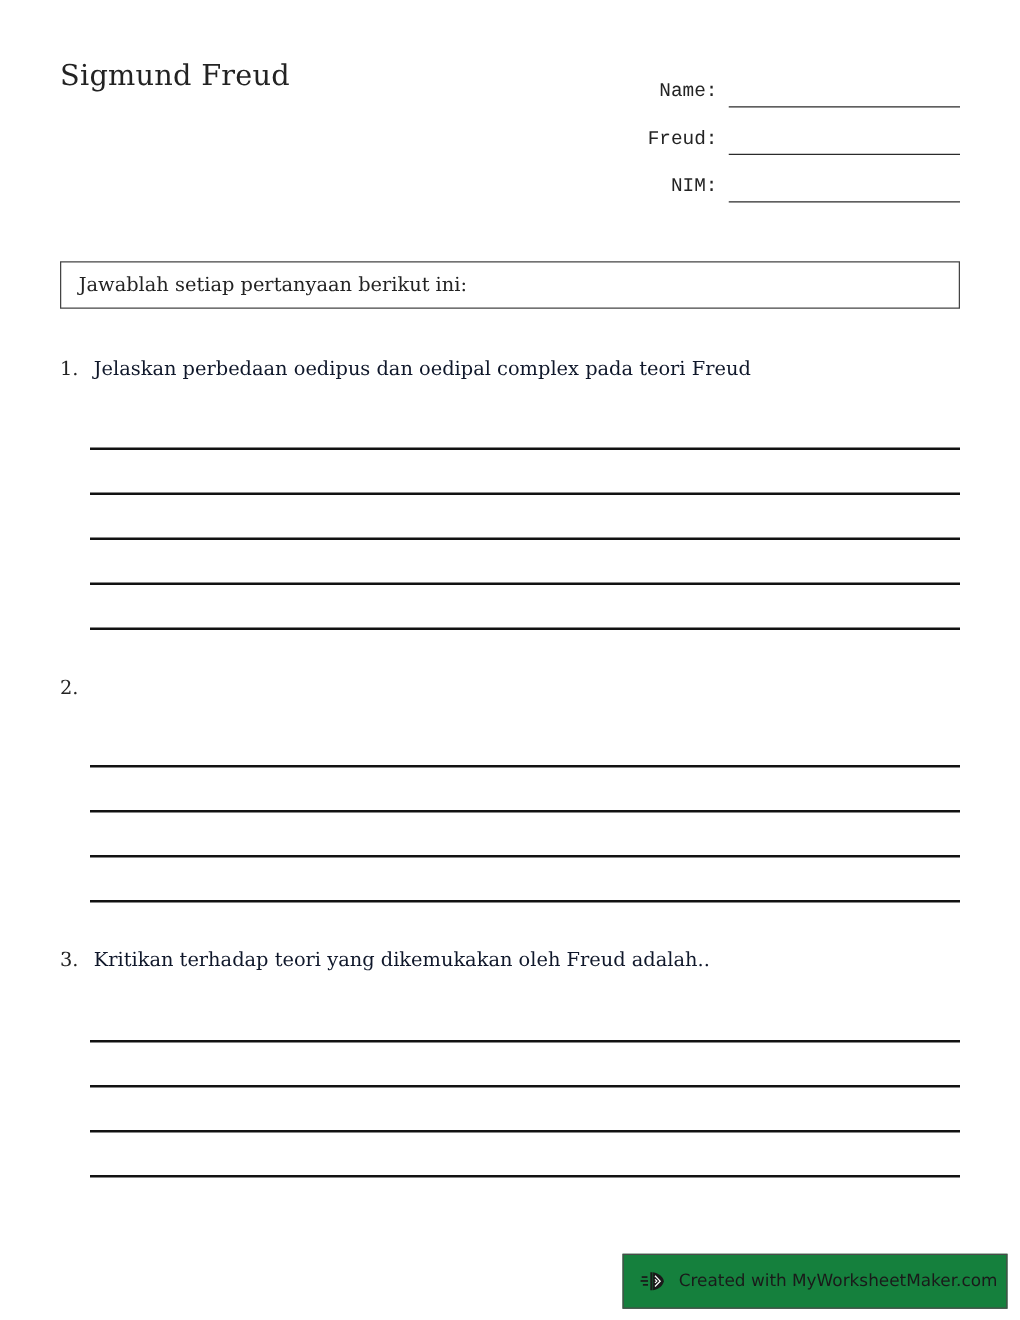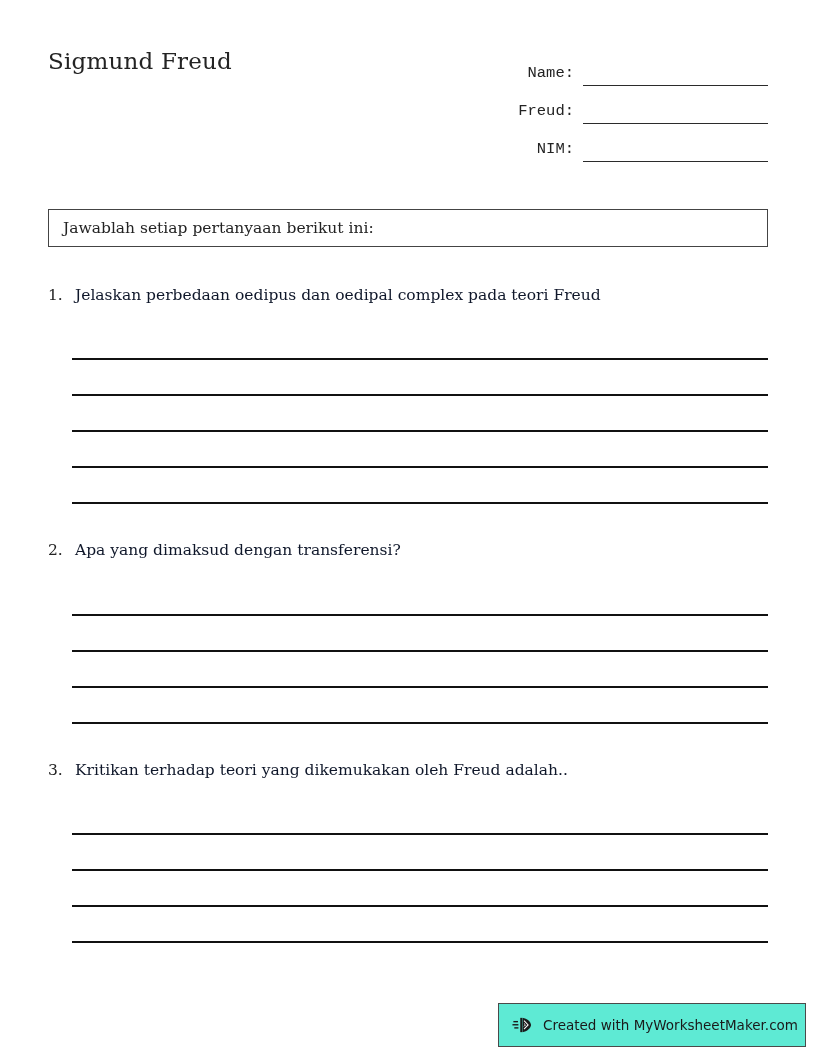--- a/index.html
+++ b/index.html
@@ -129,21 +129,21 @@
 
   
   .footer-badge {
     position: absolute;
     left: 498px;
     top: 1003px;
     width: 308px;
     height: 44px;
     box-sizing: border-box;
     border: 1px solid #4a4a4a;
-    background: #5eead4;
+    background: #15803d;
     display: flex;
     align-items: center;
     padding-left: 13px;
   }
   .badge-icon {
     width: 22px;
     height: 22px;
     flex: 0 0 22px;
     margin-right: 9px;
     display: block;
@@ -201,21 +201,20 @@
         <div class="answer-line"></div>
         <div class="answer-line"></div>
       </div>
     </div>
 
     <div class="q-gap"></div>
 
     <div class="question-block">
       <div class="question-head">
         <span class="question-number">2.</span>
-        <span class="question-text">Apa yang dimaksud dengan transferensi?</span>
       </div>
       <div class="answer-lines">
         <div class="answer-line"></div>
         <div class="answer-line"></div>
         <div class="answer-line"></div>
         <div class="answer-line"></div>
       </div>
     </div>
 
     <div class="q-gap"></div>

